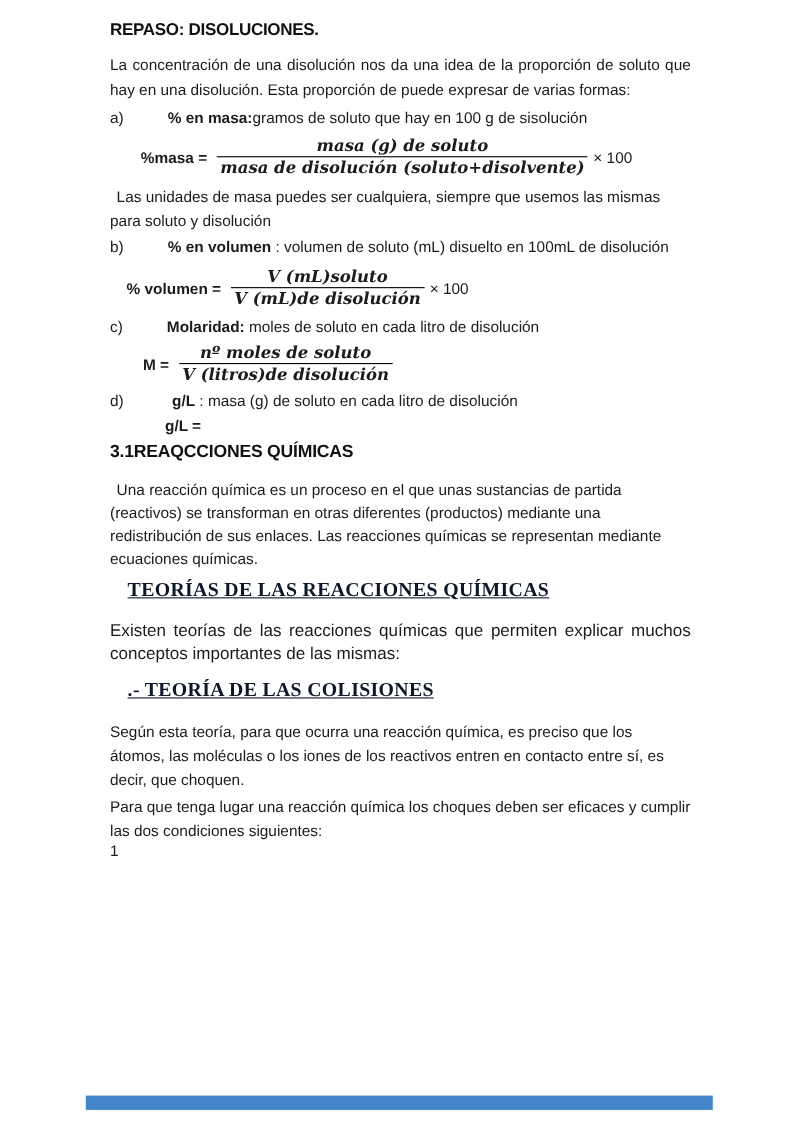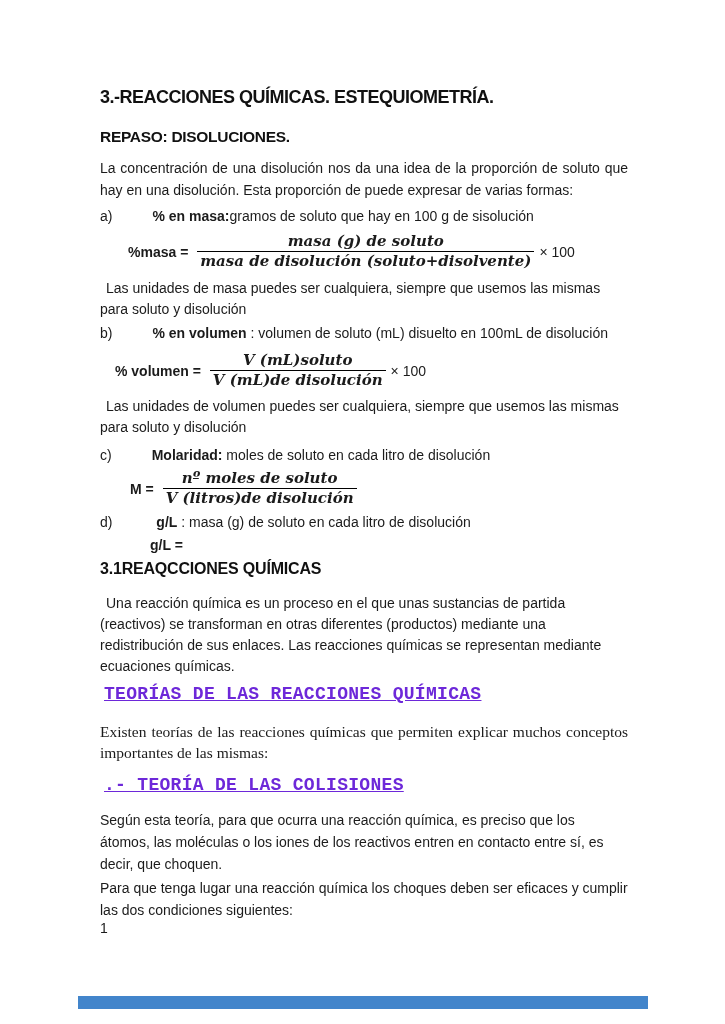--- a/index.html
+++ b/index.html
@@ -20,40 +20,39 @@
 
   .formula  { display:flex; align-items:center; margin:6px 0 0; font-size:14px; }
   .f-lhs    { font-weight:700; white-space:pre; }
   .frac     { display:inline-block; text-align:center; font-family:"DejaVu Serif", serif;
               font-style:italic; font-size:15px; line-height:15px; margin:0 5px; font-weight:600; }
   .frac .num{ display:block; border-bottom:1.2px solid #000; padding:1px 3px 2px; }
   .frac .den{ display:block; padding:2px 3px 1px; }
   .f-suf    { white-space:pre; }
 
   .h-sans   { margin:6px 0 0; font-size:16px; font-weight:700; letter-spacing:-0.2px; line-height:20px; color:#111; }
-  .h-serif  { margin:4px; font-family:Liberation Mono, monospace; font-size:18px; font-weight:700;
-              letter-spacing:0.3px; line-height:22px; text-decoration:underline; color:#6d28d9; }
-  .p-serif  { font-family:Liberation Serif, serif; font-size:15.5px; line-height:21px; text-align:justify; }
+  .h-serif  { margin:16px; font-family:Liberation Serif, serif; font-size:18px; font-weight:700;
+              letter-spacing:0.3px; line-height:22px; text-decoration:underline; color:#0f172a; }
+  .p-serif  { font-family:Liberation Sans, sans-serif; font-size:15.5px; line-height:21px; text-align:justify; }
 
   .page-num { margin:0; font-size:14px; line-height:15px; }
 
   .footer-bar { position:absolute; left:78px; top:996px; width:570px; height:13px; background:#4285cb; }
 
   .m1 { margin-top:4px; }  .m2 { margin-top:8px; }  .m3 { margin-top:2px; }
   .m4 { margin-top:7px; }  .m5 { margin-top:6px; }  .m6 { margin-top:14px; }
   .m7 { margin-top:16px; } .m8 { margin-top:11px; } .m9 { margin-top:13px; }
   .ind1 { margin-left:28px; } .ind2 { margin-left:15px; } .ind3 { margin-left:30px; } .ind4 { margin-left:50px; }
 </style>
 </head>
 <body>
 
 <div class="page">
   <div class="content">
 
-    <h1 class="t-title">3.-REACCIONES QUÍMICAS. ESTEQUIOMETRÍA.</h1>
     <h2 class="t-sub">REPASO: DISOLUCIONES.</h2>
 
     <p class="p just">La concentración de una disolución nos da una idea de la proporción de soluto que hay en una disolución. Esta proporción de puede expresar de varias formas:</p>
 
     <p class="p item m1"><span>a)</span><b>% en masa:</b><span>gramos de soluto que hay en 100 g de sisolución</span></p>
 
     <div class="formula ind1">
       <span class="f-lhs">%masa = </span>
       <span class="frac">
         <span class="num">masa (g) de soluto</span>
@@ -68,21 +67,20 @@
 
     <div class="formula ind2 m2">
       <span class="f-lhs">% volumen = </span>
       <span class="frac">
         <span class="num">V (mL)soluto</span>
         <span class="den">V (mL)de disolución</span>
       </span>
       <span class="f-suf">× 100</span>
     </div>
 
-    <p class="p note m4">Las unidades de volumen  puedes ser cualquiera, siempre que usemos las mismas para soluto y disolución</p>
 
     <p class="p item m5"><span>c)</span><b>Molaridad:</b><span> moles de soluto en cada litro de disolución</span></p>
 
     <div class="formula ind3 m1">
       <span class="f-lhs">M = </span>
       <span class="frac">
         <span class="num">nº moles de soluto</span>
         <span class="den">V (litros)de disolución</span>
       </span>
     </div>

